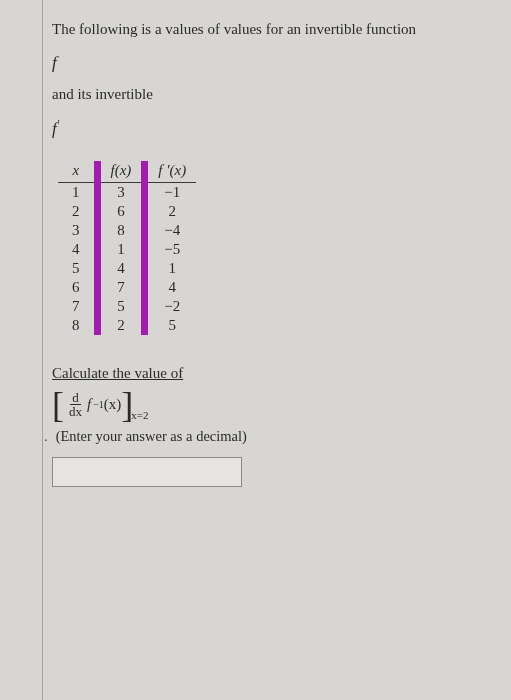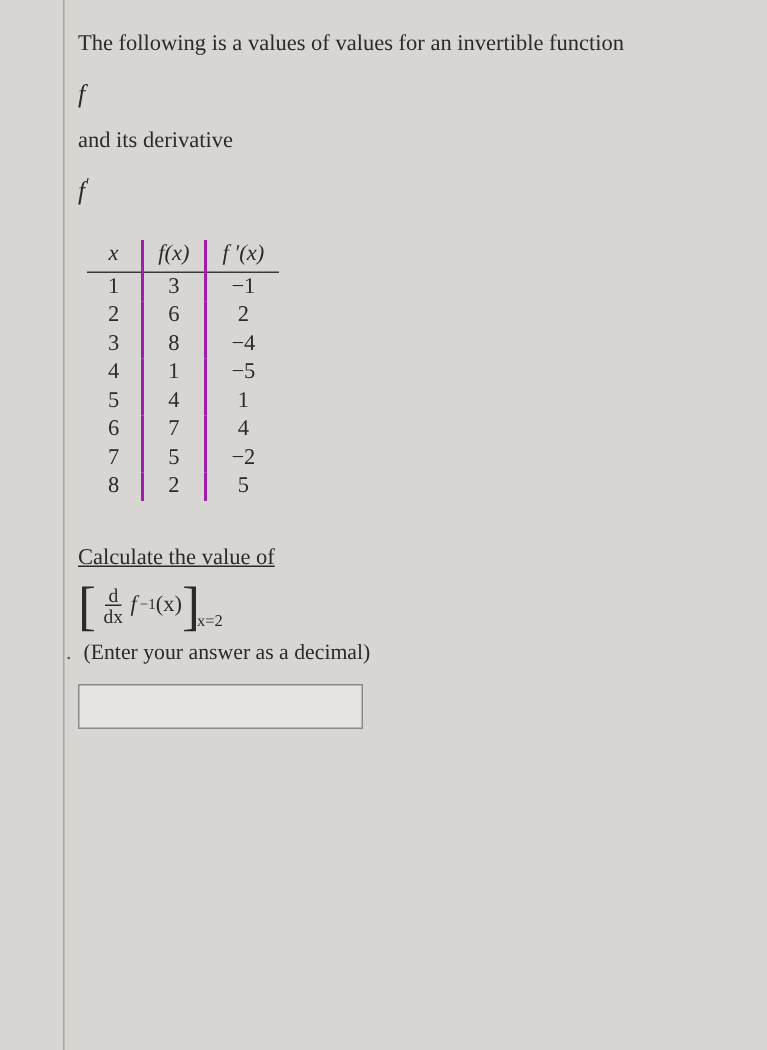--- a/index.html
+++ b/index.html
@@ -37,21 +37,21 @@
     .dtable th, .dtable td {
       padding: 1px 10px;
       text-align: center;
       font-weight: normal;
     }
     .dtable th {
       font-style: italic;
       border-bottom: 1px solid #3a3a3a;
       padding-bottom: 3px;
     }
-    .dtable th + th, .dtable td + td { border-left: 2px solid #a21caf; margin-top: 12px; }
+    .dtable th + th, .dtable td + td { border-left: 7px solid #a21caf; margin-top: 12px; }
     .dtable td { padding: 1px 14px; }
     .calc { font-size: 15px; margin-bottom: 8px; text-decoration: underline; }
     .expr {
       display: flex;
       align-items: center;
       font-size: 15px;
       margin: 4px 0 8px;
     }
     .bracket {
       font-size: 36px;
@@ -86,21 +86,21 @@
 <body>
 
 
 
 <div class="margin-line"></div>
 
 <p class="intro">The following is a values of values for an invertible function</p>
 
 <p class="fn">f</p>
 
-<p class="intro">and its derivative</p>
+<p class="intro">and its invertible</p>
 
 <p class="deriv">
   <span>f</span><sup>′</sup>
 </p>
 
 <table class="dtable">
   <thead>
     <tr>
       <th>x</th>
       <th>f(x)</th>

